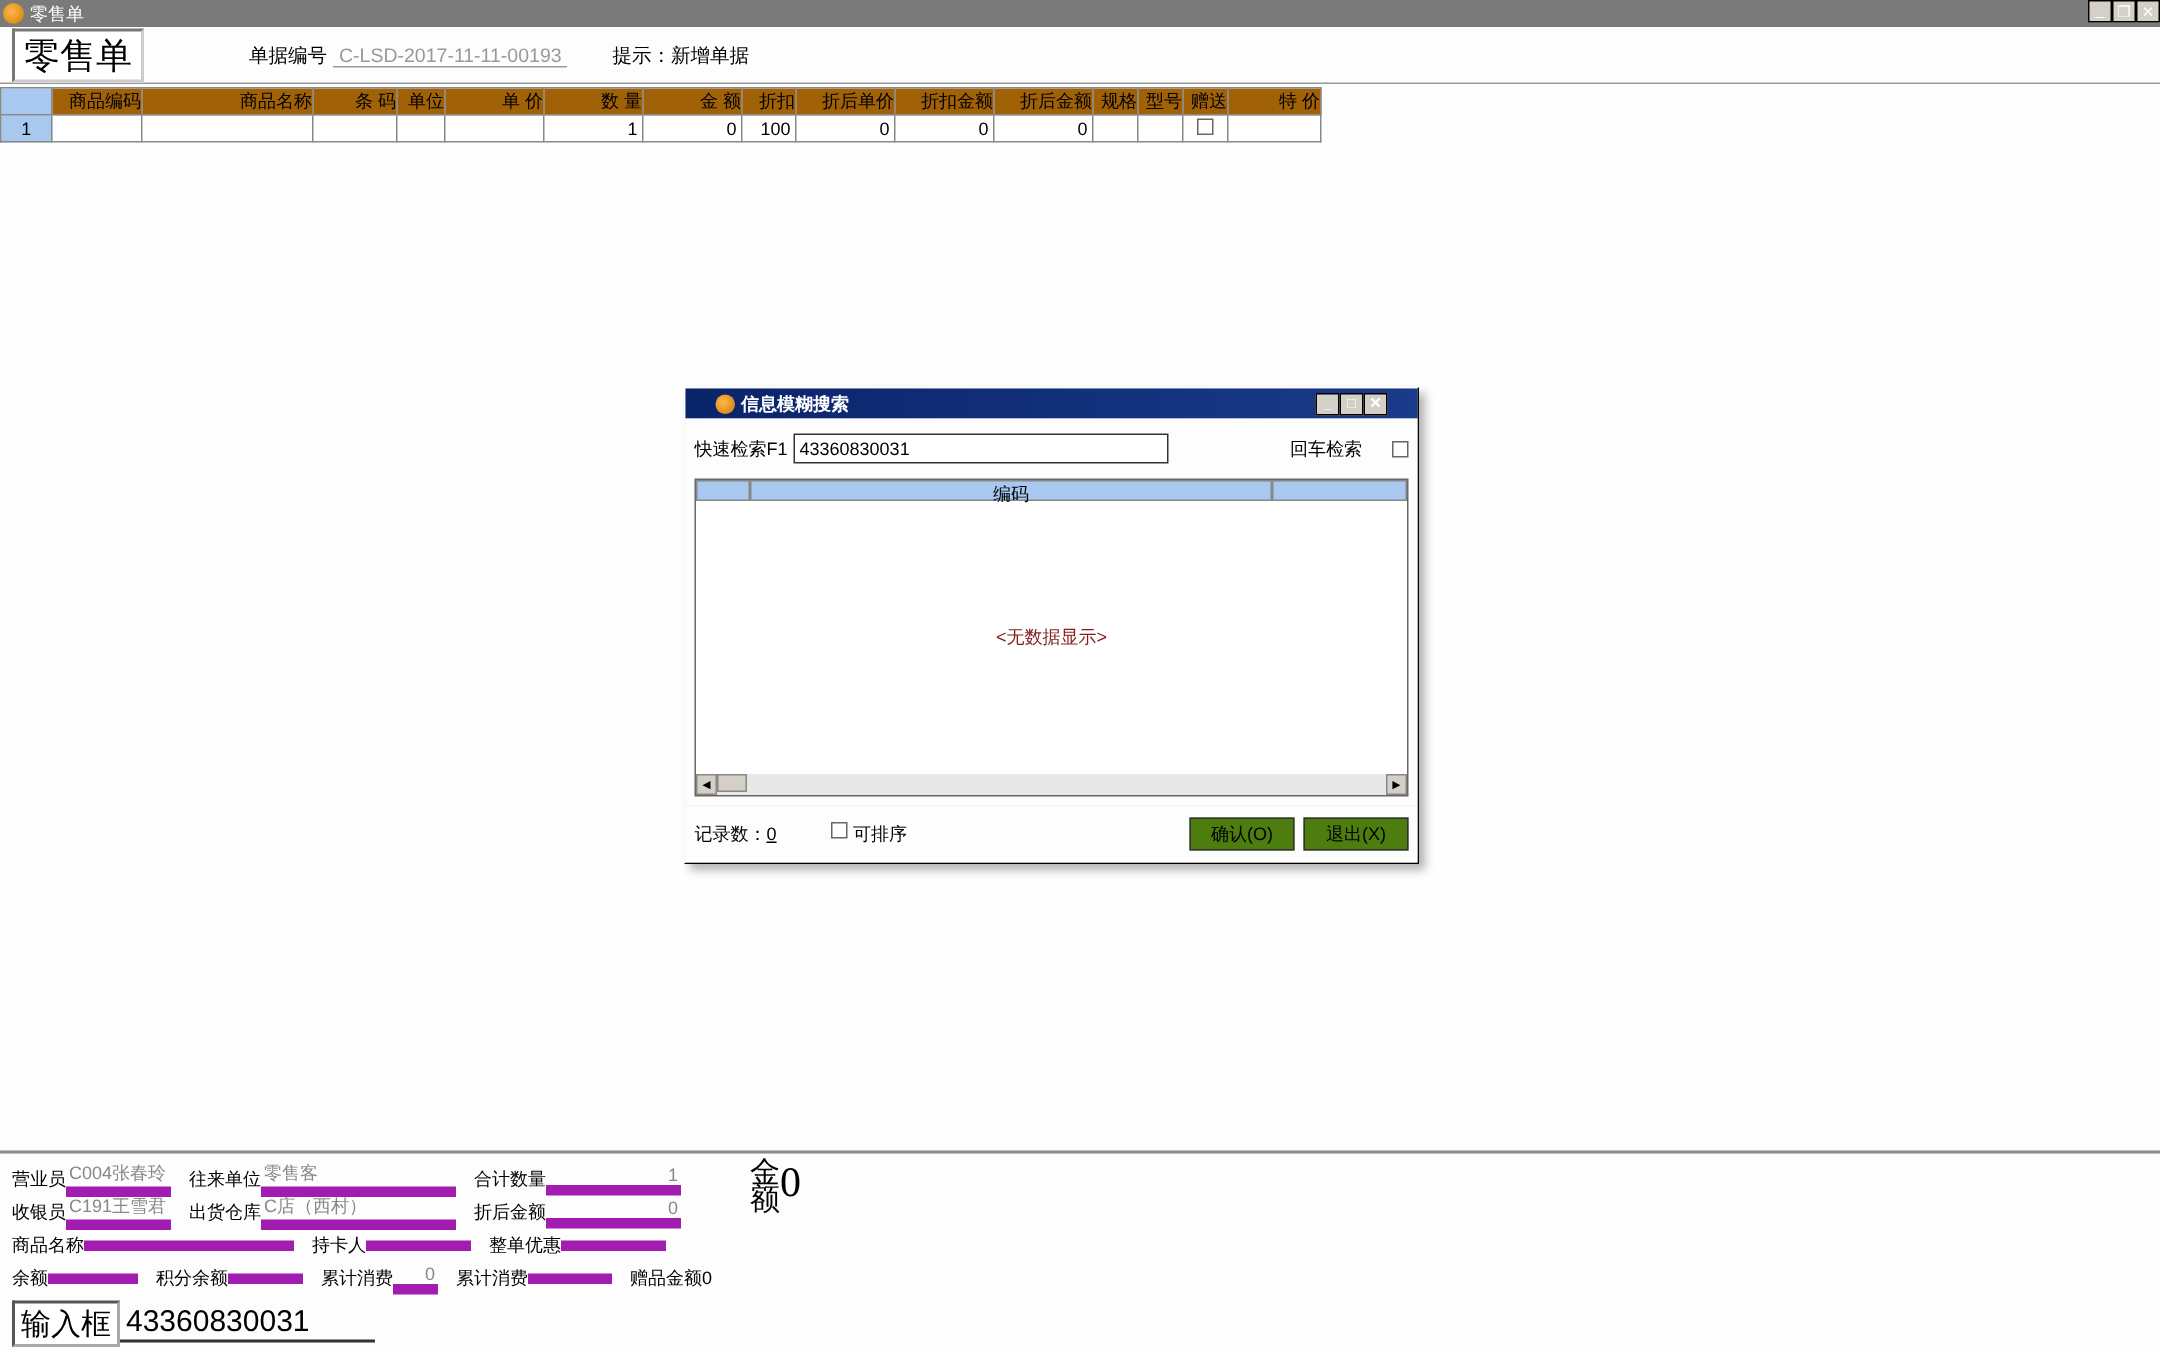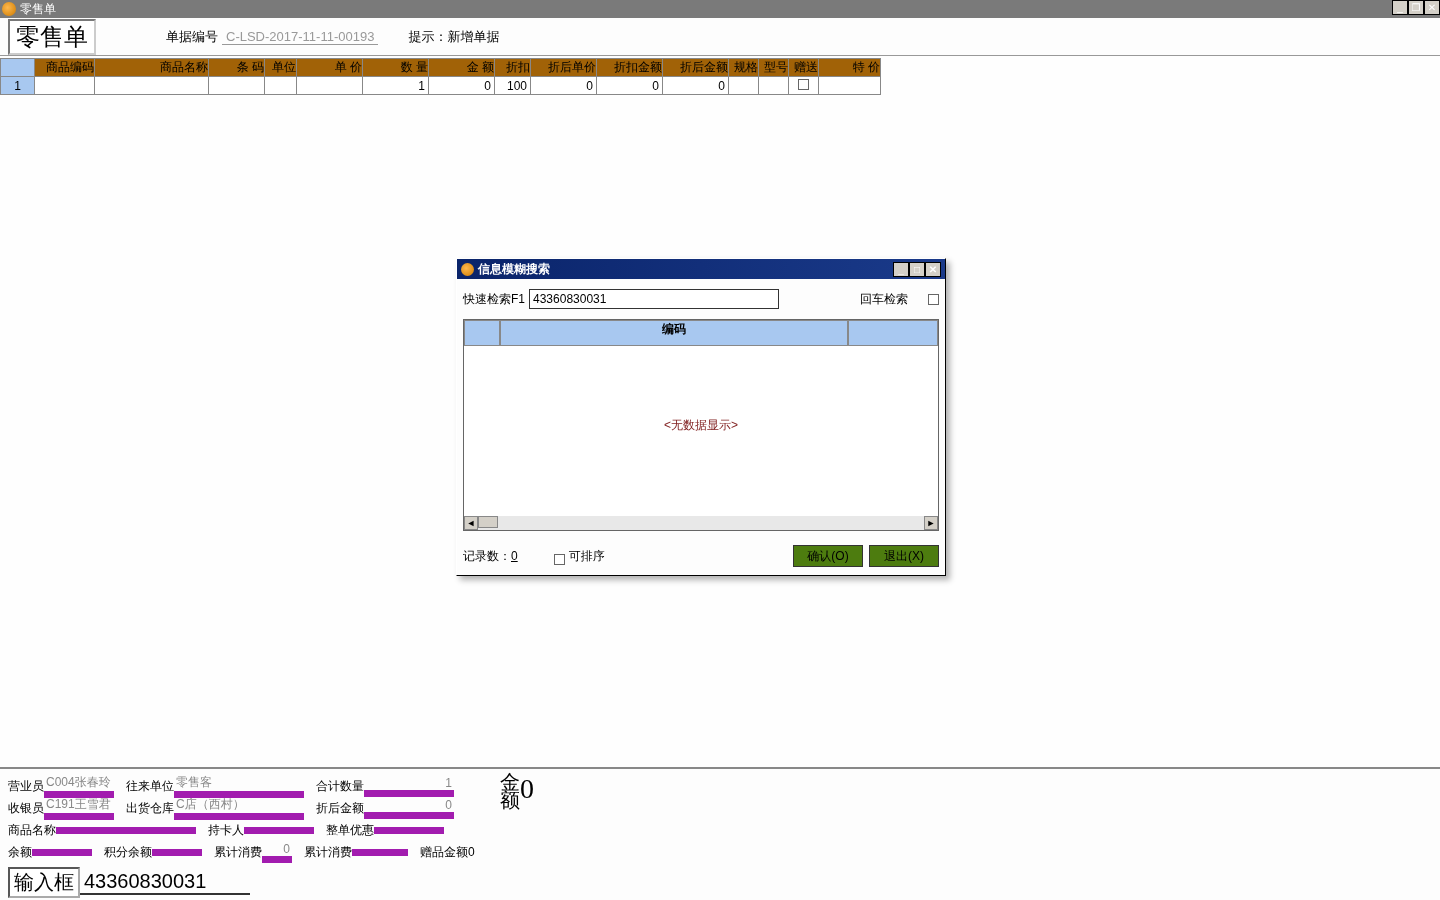--- a/index.html
+++ b/index.html
@@ -107,21 +107,21 @@
   border-top: 1px solid #fff;
   border-left: 1px solid #fff;
   box-shadow: 4px 4px 6px rgba(0,0,0,0.3);
 }
 .modal-title {
   background: linear-gradient(to right, #0a246a, #1a3a8a);
   color: #fff;
   height: 20px;
   display: flex;
   align-items: center;
-  padding: 0 4px;
+  padding: 0 20px;
   font-weight: bold;
 }
 .modal-title .app-icon { width: 13px; height: 13px; }
 .modal-title .spacer { flex: 1; }
 .modal-body {
   padding: 10px 6px 6px 6px;
   background: #fdfdfd;
 }
 .search-row { display: flex; align-items: center; }
 .search-label { font-size: 12px; }
@@ -134,21 +134,21 @@
   font-size: 12px;
 }
 .enter-chk { margin-left: auto; display: flex; align-items: center; gap: 20px; }
 .result-box {
   margin-top: 10px;
   border: 1px solid #666;
   height: 212px;
   background: #fff;
   position: relative;
 }
-.result-header { display: flex; height: 26px; font-weight: bold; }
+.result-header { display: flex; height: 14px; }
 .result-header div {
   border: 1px solid #888;
   background: #a8c8f0;
   font-size: 12px;
   text-align: center;
   line-height: 16px;
 }
 .no-data {
   position: absolute;
   left: 50%; top: 50%;
@@ -179,21 +179,21 @@
   border: 1px solid #888;
 }
 .modal-footer {
   display: flex;
   align-items: center;
   padding: 8px 6px;
   background: #fdfdfd;
 }
 .rec-count { font-size: 12px; }
 .rec-count u { text-decoration: underline; }
-.sortable { margin-left: 36px; display: flex; align-items: flex-end; gap: 4px; }
+.sortable { margin-left: 36px; display: flex; align-items: flex-start; gap: 4px; }
 .btn {
   width: 70px; height: 22px;
   border: 1px solid #333;
   background: #4d7c0f;
   font-size: 12px;
   cursor: pointer;
 }
 .bottom-panel {
   position: absolute;
   left: 0; right: 0; bottom: 0;

